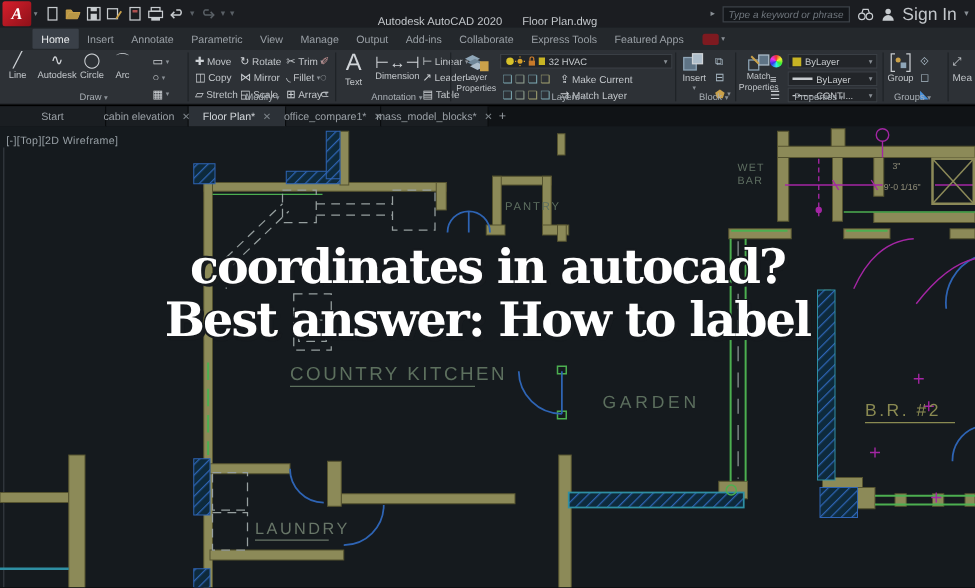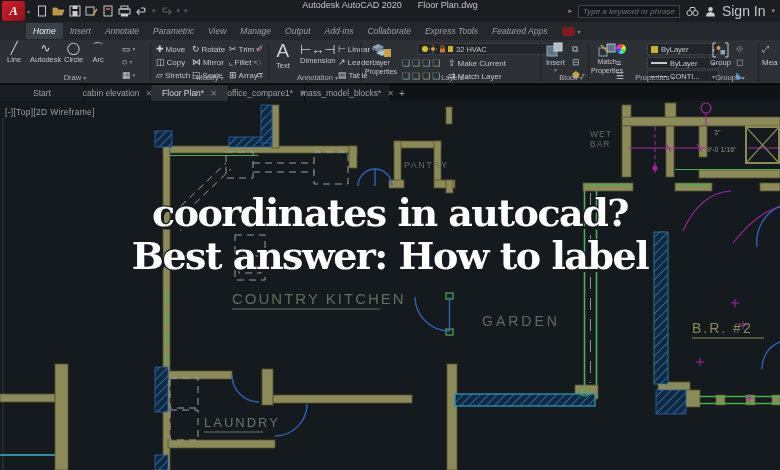--- a/index.html
+++ b/index.html
@@ -6,47 +6,47 @@
   body { width:780px; height:470px; overflow:hidden; background:#000; font-family:"Liberation Sans", sans-serif; }
   .app { position:relative; width:780px; height:470px; background:#151a1e; overflow:hidden; }
 
   
   .titlebar { position:absolute; left:0; top:0; width:780px; height:22px; background:#1b1d21; z-index:30; display:flex; align-items:center; }
   .logo { width:23px; height:20px; margin:1px 2px 1px 2px; background:linear-gradient(135deg,#d61f2c,#8e1119); color:#fff; font:italic 700 13px "Liberation Serif",serif; display:flex; align-items:center; justify-content:center; border-radius:2px; }
   .logo-caret { color:#7a8086; font-size:6px; margin-right:6px; }
   .qat { display:flex; align-items:center; gap:4px; }
   .qat svg { display:block; }
   .qat .sep { color:#5a6066; font-size:7px; }
-  .titletext { position:absolute; left:50%; top:0; transform:translateX(-50%); height:22px; display:flex; align-items:flex-start; gap:16px; font-size:9px; color:#c2c6ca; white-space:nowrap; }
+  .titletext { position:absolute; left:50%; top:0; transform:translateX(-50%); height:22px; display:flex; align-items:flex-end; gap:16px; font-size:9px; color:#c2c6ca; white-space:nowrap; }
   .tb-right { position:absolute; right:5px; top:0; height:22px; display:flex; align-items:center; gap:6px; }
   .tb-right .tri { color:#8a9096; font-size:7px; }
   .search { width:102px; height:13px; background:#14171b; border:1px solid #3c4248; color:#9aa1a8; font:italic 8px "Liberation Sans",sans-serif; padding:0 4px; }
   .search::placeholder { color:#6f767d; font-style:italic; }
   .signin { font-size:14px; color:#c2c6ca; }
 
   
   .tabrow { position:absolute; left:0; top:22px; width:780px; height:18px; background:#24282c; z-index:30; display:flex; align-items:center; padding-left:26px; }
-  .rtab { font-size:8.5px; color:#9aa0a6; padding:3px 7px; cursor:pointer; white-space:nowrap;font-style:italic; }
+  .rtab { font-size:8.5px; color:#9aa0a6; padding:3px 7px; cursor:pointer; white-space:nowrap; }
   .rtab.on { background:#3a4048; color:#eceef0; border-radius:1px; }
   .tab-tool { display:flex; align-items:center; gap:2px; margin-left:8px; }
   .tab-tool .cam { width:13px; height:9px; background:#7e1a20; border-radius:2px; display:inline-block; }
   .tab-tool .caret { color:#8a9096; font-size:6px; }
 
   
   .panels { position:absolute; left:0; top:40px; width:780px; height:44px; background:#2d3136; border-bottom:1px solid #101214; z-index:30; }
   .pansep { position:absolute; top:2px; bottom:2px; width:1px; background:#1f2327; }
   .panlabel { position:absolute; bottom:1px; font-size:7.5px; color:#a8aeb4; text-align:center; white-space:nowrap; }
   .panlabel .caret { font-size:6px; color:#8a9096; }
   .tool { position:absolute; display:flex; flex-direction:column; align-items:center; color:#c2c6ca; }
   .tool .ic { font-size:12px; color:#d0d4d8; line-height:13px; }
   .tool .lb { font-size:7.5px; line-height:9px; }
   .mini { position:absolute; display:flex; align-items:center; gap:2px; font-size:8px; color:#c2c6ca; white-space:nowrap; }
   .mini .ic { color:#cdd1d5; font-size:9px; }
   .mini .caret { font-size:5.5px; color:#8a9096; }
-  .ddown { position:absolute; height:12px; background:#222529; border:1px solid #3a3f45; display:flex; align-items:center; gap:3px; font-size:7.5px; color:#c6cacd; padding:0 3px;margin-left:17px; }
+  .ddown { position:absolute; height:12px; background:#222529; border:1px solid #3a3f45; display:flex; align-items:center; gap:3px; font-size:7.5px; color:#c6cacd; padding:0 3px; }
   .ddown .caret { margin-left:auto; font-size:6px; color:#8a9096; }
   .sw { width:7px; height:7px; background:#c8b424; display:inline-block; }
   .wline { display:inline-block; width:16px; border-top:2px solid #c8ccd0; }
   .colorwheel { position:absolute; width:10px; height:10px; border-radius:50%; background:conic-gradient(#e33,#ee3,#3e3,#3ee,#33e,#e3e,#e33); }
 
   
   .filetabs { position:absolute; left:0; top:84px; width:780px; height:17px; background:#101316; border-top:1px solid #000; z-index:30; display:flex; align-items:stretch; font-size:8.5px; }
   .ftab { display:flex; align-items:center; justify-content:center; gap:6px; color:#9aa0a6; background:#1a1e22; border-right:1px solid #0a0c0e; padding:0 8px; white-space:nowrap; }
   .ftab .x { color:#7d848a; font-size:8px; }
   .ftab.on { background:#2c3137; color:#d4d8dc; }

